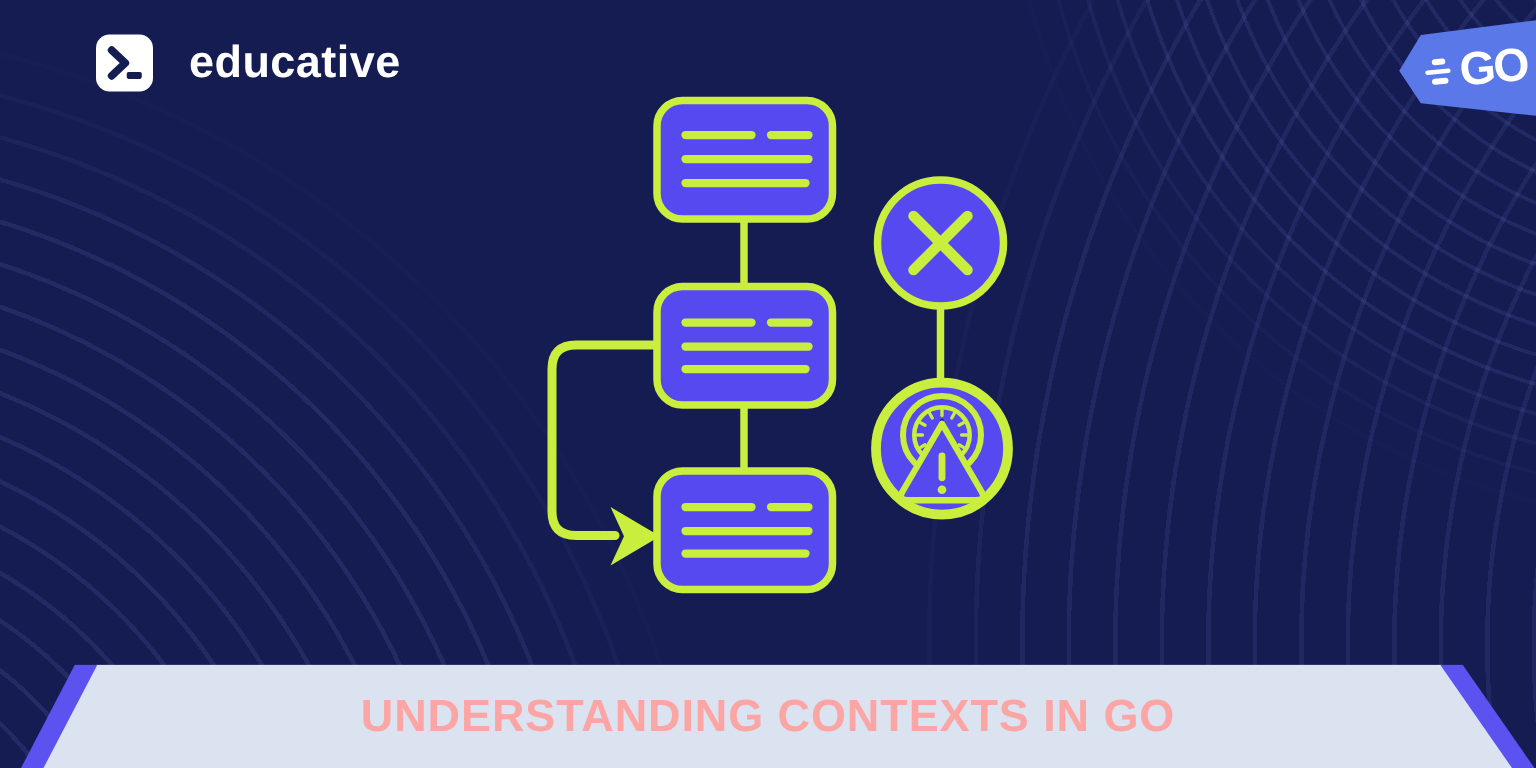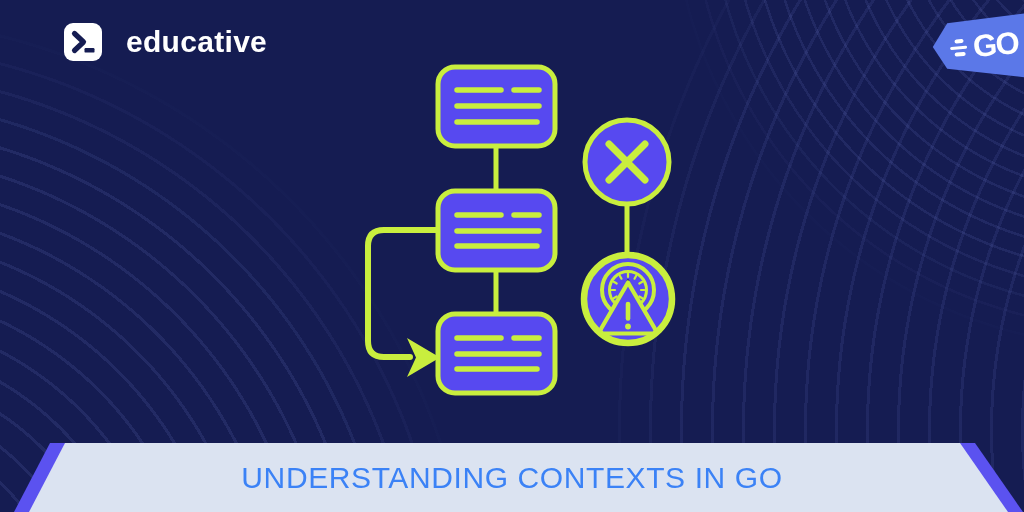--- a/index.html
+++ b/index.html
@@ -49,21 +49,21 @@
   
   .illustration{position:absolute;inset:0;width:1024px;height:512px;}
   
   .banner{position:absolute;left:0;top:443px;width:1024px;height:69px;}
   .banner > div{position:absolute;inset:0;}
   .banner-light{background:#DBE3F1;clip-path:polygon(64px 0,961px 0,1009px 69px,28px 69px);}
   .banner-stripe-left{background:#5B52F0;clip-path:polygon(50px 0,65px 0,29px 69px,14px 69px);}
   .banner-stripe-right{background:#5B52F0;clip-path:polygon(960px 0,975px 0,1023px 69px,1008px 69px);}
   .banner-title{
     position:absolute;inset:0;display:flex;align-items:center;justify-content:center;
-    color:#3b82f6;font-size:30px;font-weight:400;letter-spacing:0.6px;
+    color:#fca5a5;font-size:30px;font-weight:700;letter-spacing:0.6px;
   }
 </style>
 </head>
 <body>
 
 <div class="canvas">
 
   <div class="arc-layer" id="arcs-left"></div>
   <div class="arc-layer" id="arcs-right"></div>
   <div class="arc-layer" id="arcs-topright"></div>

